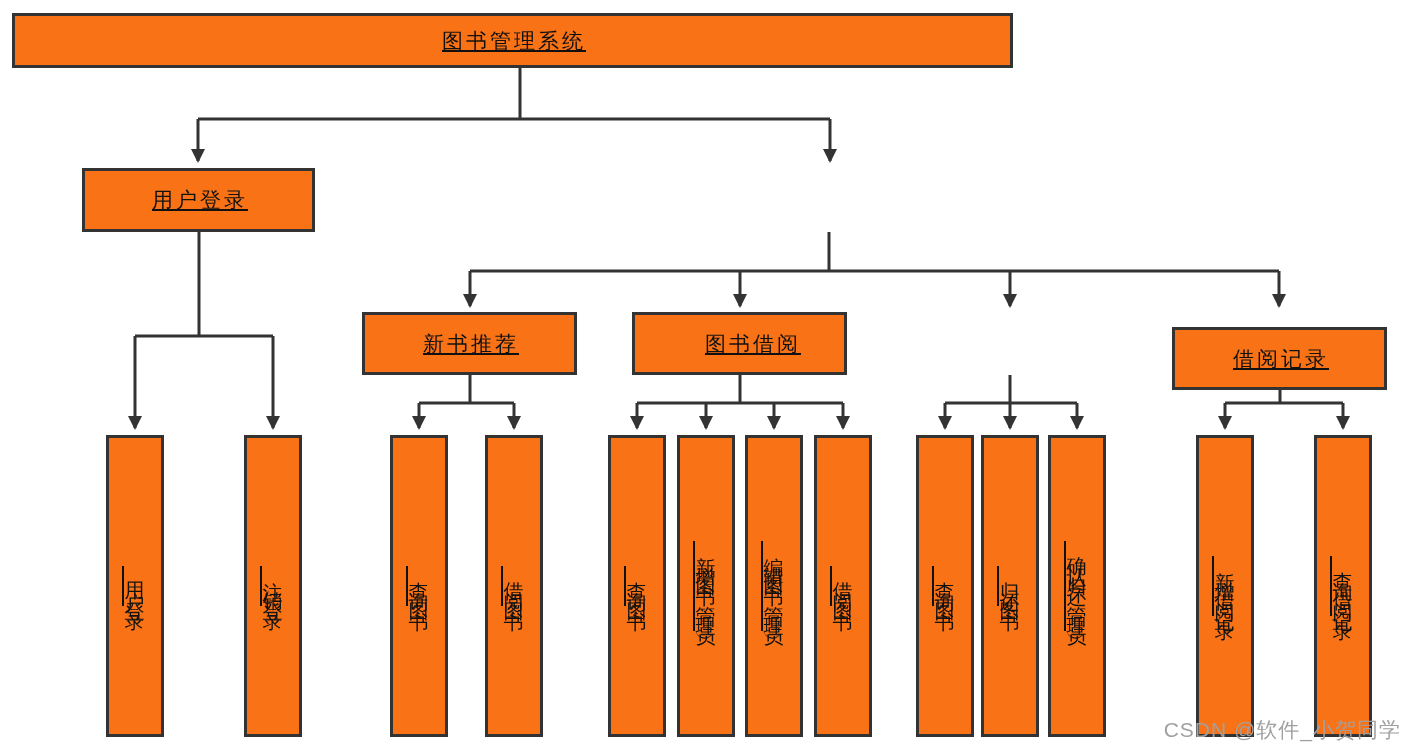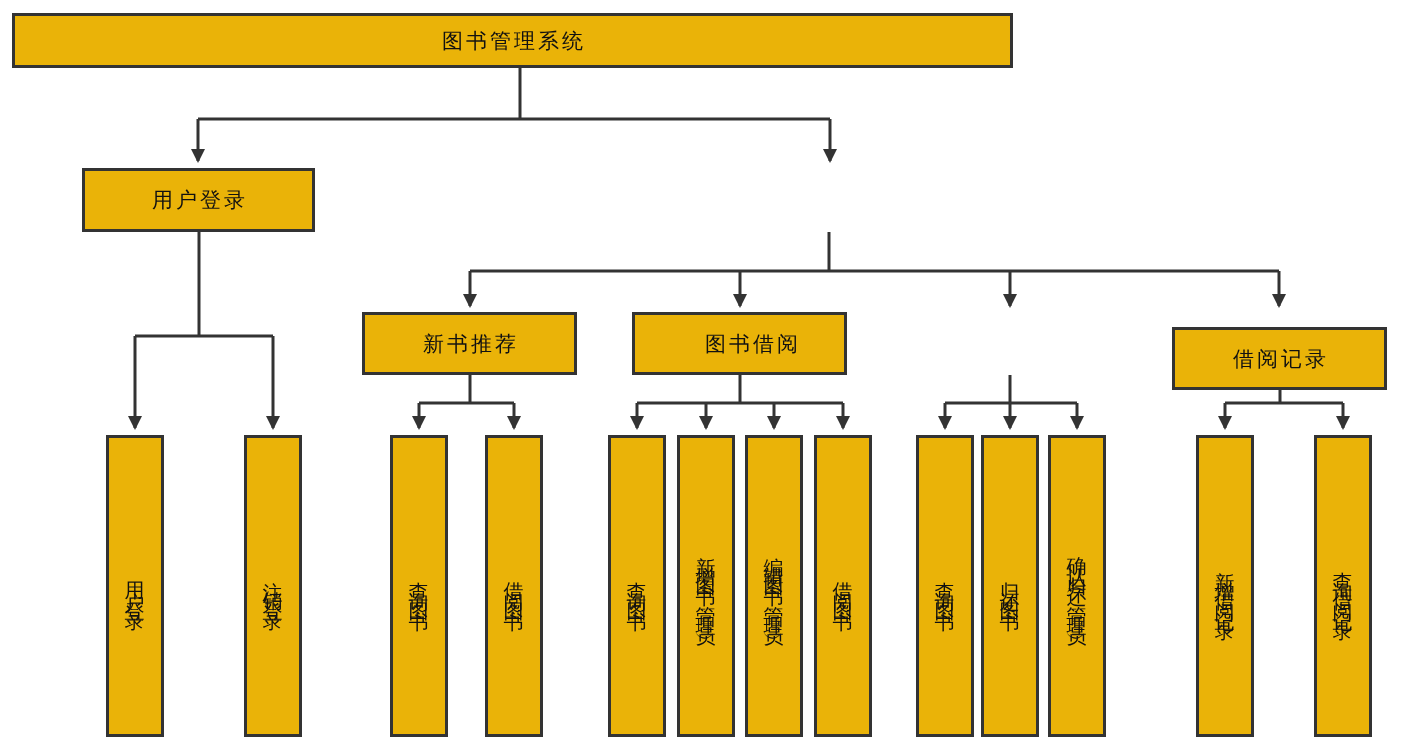--- a/index.html
+++ b/index.html
@@ -19,29 +19,30 @@
     position: absolute;
     left: 0;
     top: 0;
     width: 1405px;
     height: 747px;
   }
   .node {
     position: absolute;
     box-sizing: border-box;
     border: 3px solid #333333;
-    background: #eab308;
+    background: #f97316;
     display: flex;
     align-items: center;
     justify-content: center;
     color: #111111;
     font-size: 21px;
     letter-spacing: 3px;
     text-indent: 3px;
     white-space: nowrap;
+    text-decoration: underline;
   }
   .node.leaf {
     width: 58px;
     height: 302px;
     top: 435px;
     font-size: 20px;
     letter-spacing: 0;
     text-indent: 0;
   }
   .vtext {
@@ -162,14 +163,15 @@
     <span class="vtext">确认归还（管理员）</span>
   </div>
 
   <div class="node leaf" style="left:1196px;">
     <span class="vtext">新增借阅记录</span>
   </div>
   <div class="node leaf" style="left:1314px;">
     <span class="vtext">查询借阅记录</span>
   </div>
 
+  <div class="watermark">CSDN @软件_小贺同学</div>
 
 </div>
 
 </body></html>

